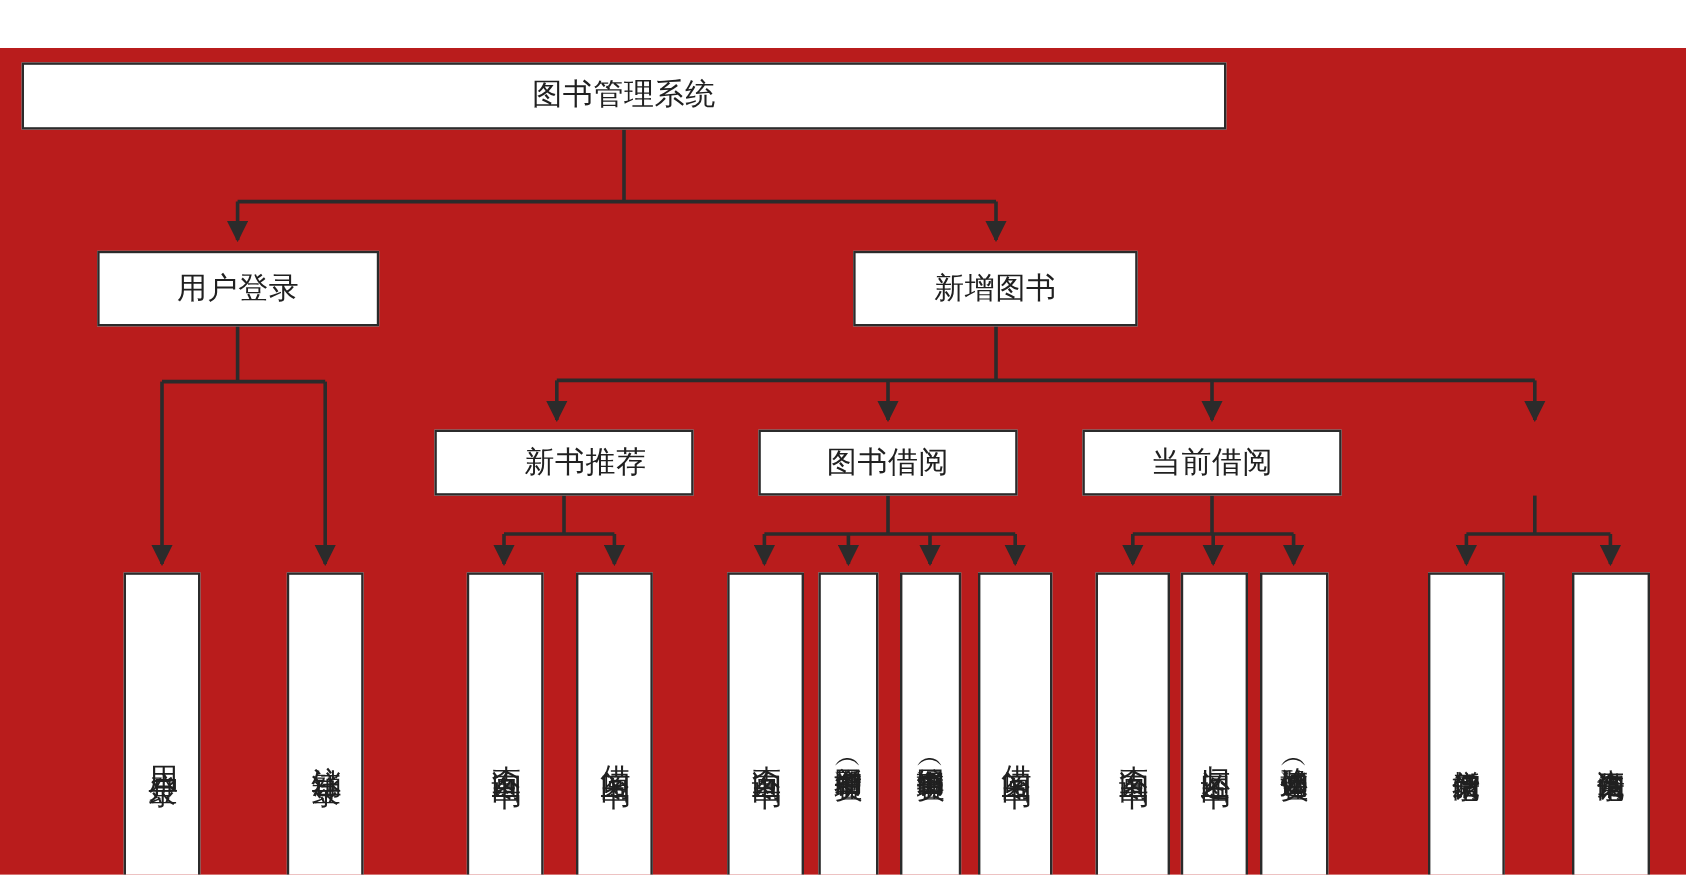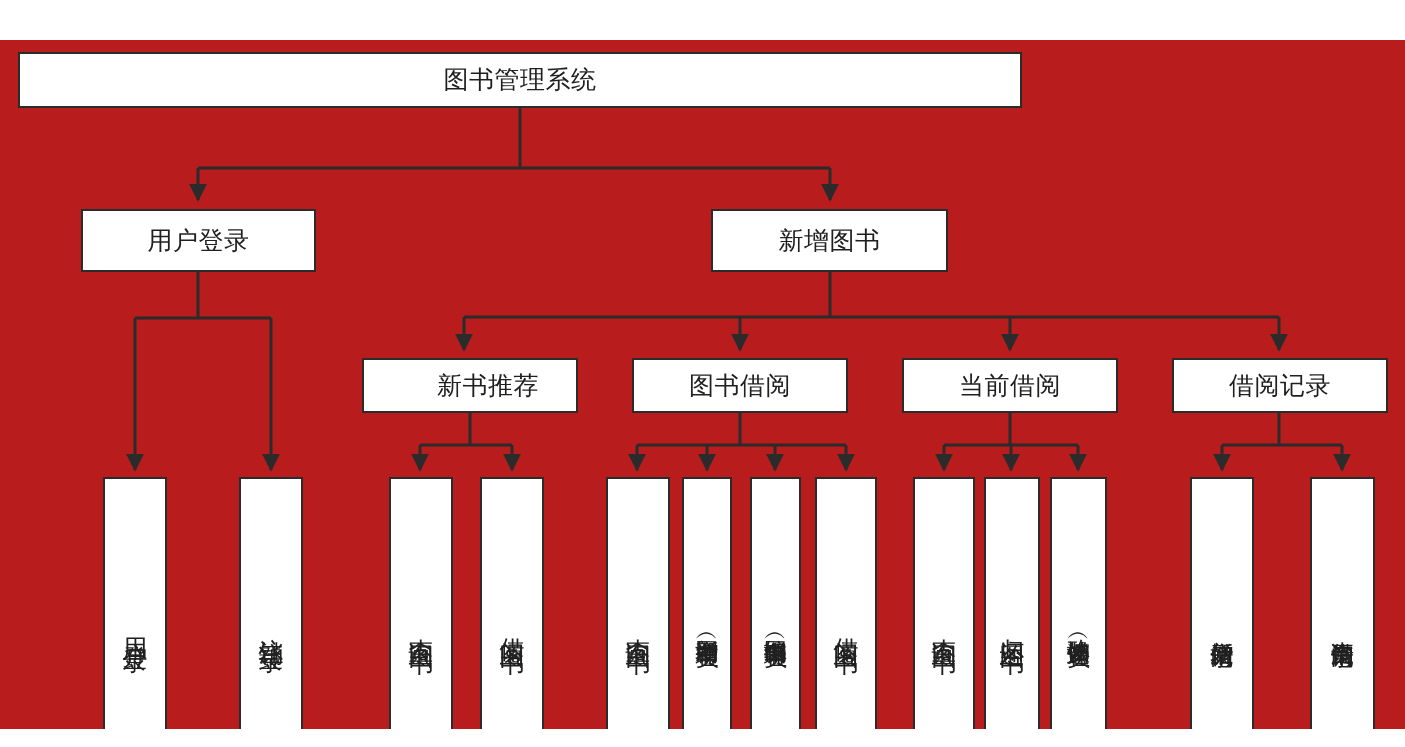--- a/index.html
+++ b/index.html
@@ -151,23 +151,20 @@
 
   <div class="node horiz" style="left:362px; top:318px; width:216px; height:55px;padding-left:36px;">
     <span class="label">新书推荐</span>
   </div>
   <div class="node horiz" style="left:902px; top:318px; width:216px; height:55px;">
     <span class="label">当前借阅</span>
   </div>
   <div class="node horiz" style="left:632px; top:318px; width:216px; height:55px;">
     <span class="label">图书借阅</span>
   </div>
-  <div class="node horiz" style="left:1172px; top:318px; width:216px; height:55px;">
-    <span class="label">借阅记录</span>
-  </div>
 
   <div class="node vert" style="left:103px; top:437px; width:64px; height:297px;">
     <span class="label">用户登录</span>
   </div>
   <div class="node vert" style="left:239px; top:437px; width:64px; height:297px;">
     <span class="label">注销登录</span>
   </div>
 
   <div class="node vert" style="left:389px; top:437px; width:64px; height:297px;">
     <span class="label">查询图书</span>

